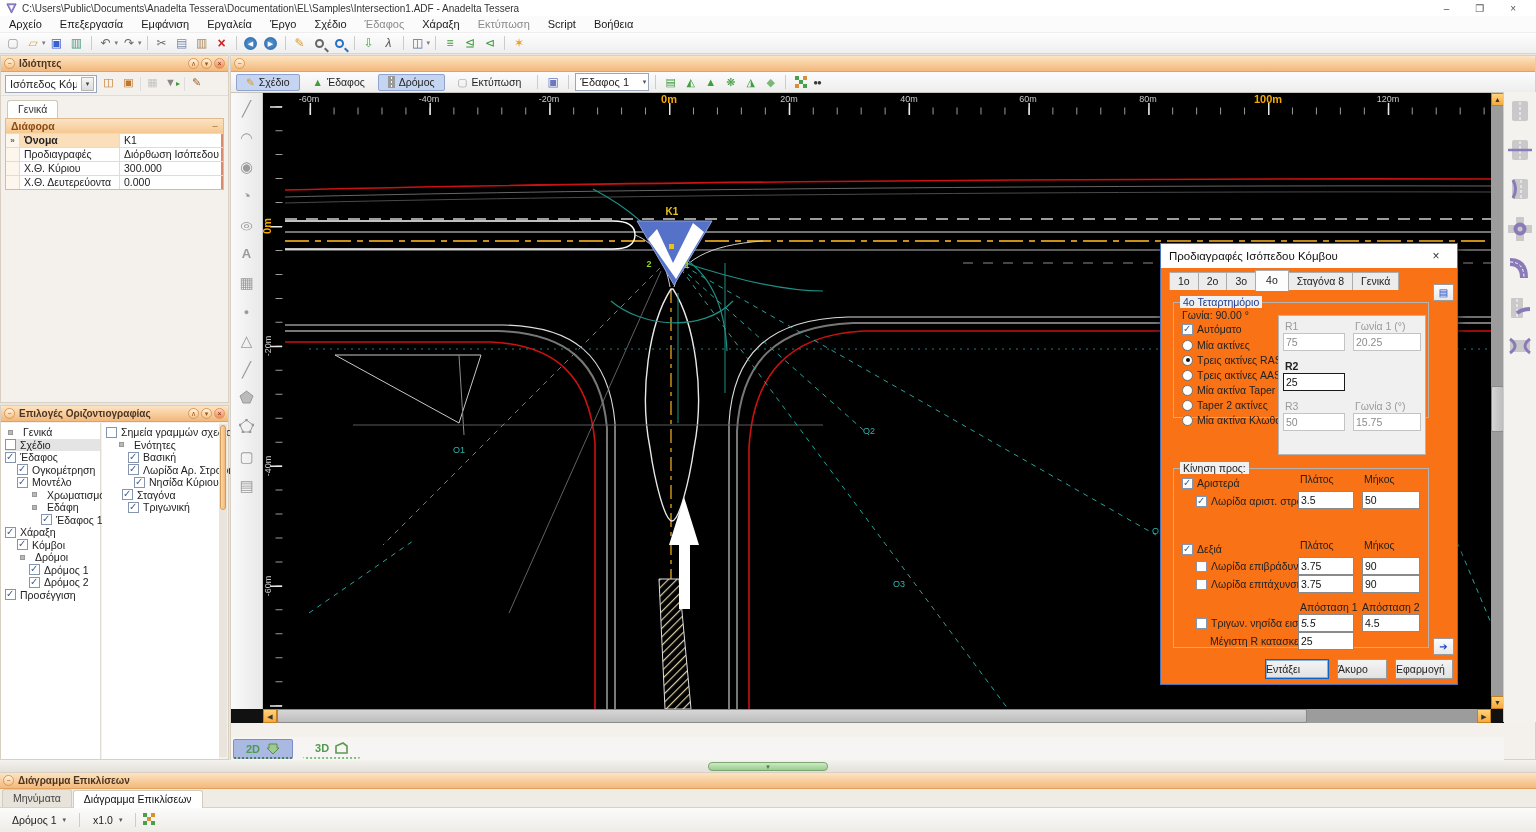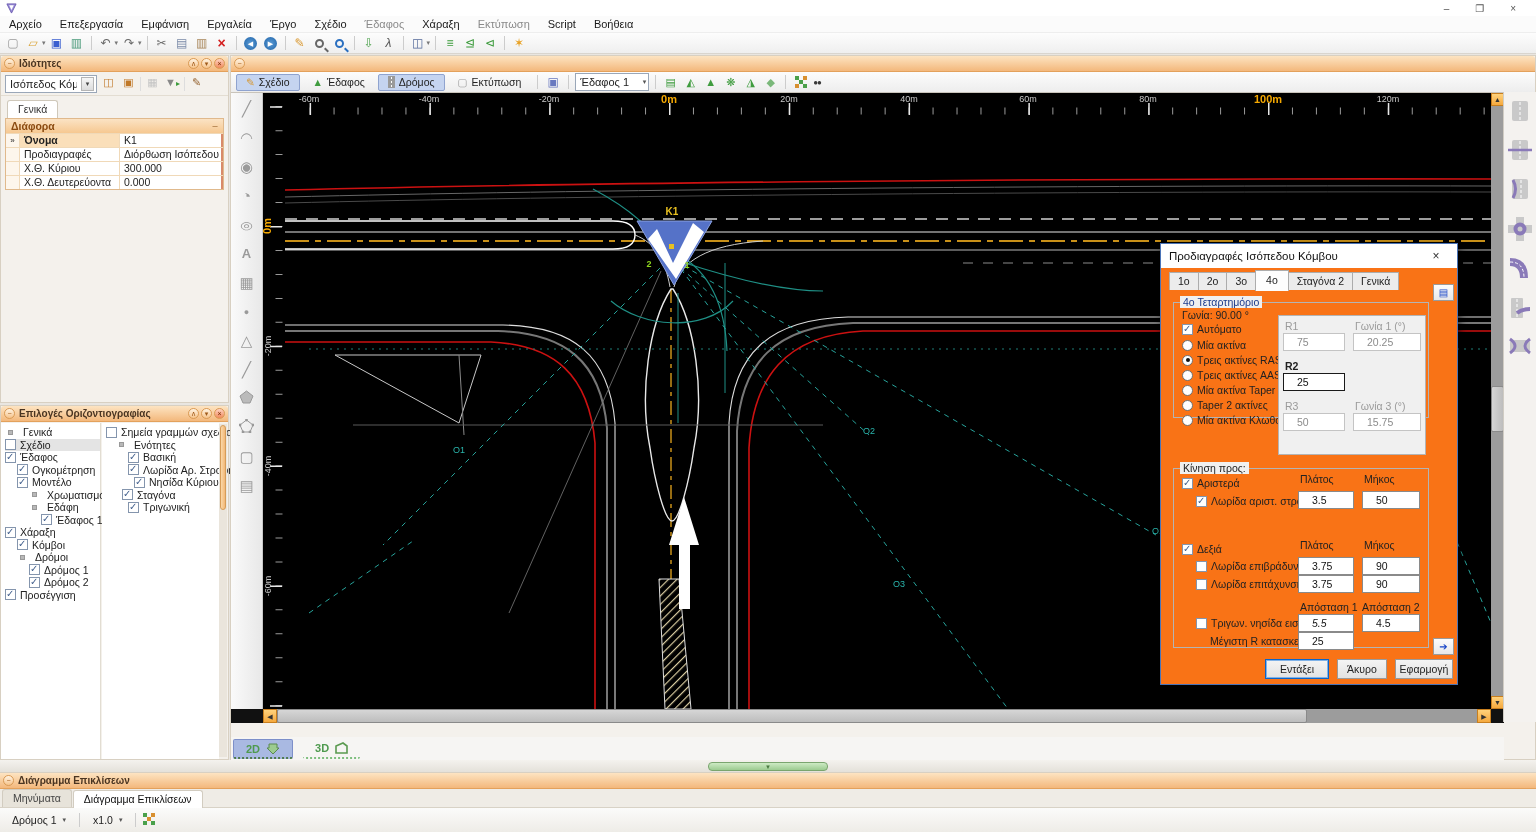--- a/index.html
+++ b/index.html
@@ -102,38 +102,39 @@
 
 .dialog{left:1160px;top:243px;width:298px;height:442px;background:#f97316;border:1px solid #4a74b8;box-shadow:2px 3px 8px rgba(0,0,0,.6);z-index:60}
 .d-title{height:24px;background:#fff;display:flex;align-items:center;padding:0 8px;font-size:11.5px;color:#111}
 .d-close{margin-left:auto;width:26px;text-align:center;font-size:12px;color:#333;cursor:pointer}
 .d-tabs{display:flex;align-items:flex-end;padding:4px 0 0 8px;height:22px}
 .dtab{padding:2px 8px 3px;border:1px solid #acacac;border-bottom:none;background:#ececec;font-size:10.5px;margin-right:-1px;color:#222;cursor:pointer}
 .dtab.active{background:#fdfdfd;padding:3px 10px 5px;position:relative;top:1px;z-index:2}
 .gbox{position:absolute;border:1px solid #b4b4b4;background:transparent}
 .gbox>.glab{position:absolute;top:-7px;left:6px;background:#f0f0f0;padding:0 3px;font-size:10.5px;color:#1a3a8c}
 .gbox>.glab.plain{color:#222}
-.fld{position:absolute;height:18px;border:1px solid #8a8a8a;background:#fff;font-family:"Liberation Sans",sans-serif;font-size:10.5px;padding:0 13px;color:#111}
+.fld{position:absolute;height:18px;border:1px solid #8a8a8a;background:#fff;font-family:"Liberation Sans",sans-serif;font-size:10.5px;padding:0 2px;color:#111}
 .fld.dis{border-color:#c4c4c4;color:#8c8c8c}
 .fld.hot{border-color:#1a1a1a}
 .flab{position:absolute;font-size:10.5px;color:#222;white-space:nowrap}
 .flab.dis{color:#9a9a9a}
 .dck{position:absolute;font-size:10.5px;display:flex;align-items:center;white-space:nowrap;cursor:pointer}
-.d-btn{position:absolute;height:20px;background:linear-gradient(#f4f4f4,#e2e2e2);border:1px solid #9a9a9a;font-size:10.5px;text-align:center;line-height:18px;cursor:pointer}
+.d-btn{position:absolute;height:20px;background:linear-gradient(#f4f4f4,#e2e2e2);border:1px solid #9a9a9a;font-size:10.5px;text-align:left;line-height:18px;cursor:pointer}
 .d-btn.def{border:1px solid #0a64c8;box-shadow:0 0 0 1px #7fb2e8 inset}
 .side-btn{position:absolute;width:21px;height:17px;background:linear-gradient(#fcfcfc,#e8e8e8);border:1px solid #9a9a9a;text-align:center;font-size:10px;color:#1a46c8;line-height:15px;cursor:pointer}
 </style>
 </head>
 <body>
 
 <div class="abs titlebar">
   <svg width="11" height="11" viewBox="0 0 12 12">
       <polygon points="1,1 11,1 6,11" fill="#9b8fd8" stroke="#6a5ab0"></polygon>
       <polygon points="3.5,2.5 8.5,2.5 6,7.5" fill="#fff"></polygon>
     </svg>
+  <span>C:\Users\Public\Documents\Anadelta Tessera\Documentation\EL\Samples\Intersection1.ADF - Anadelta Tessera</span>
   <span class="win-controls">
     <span>–</span>
     <span>❐</span>
     <span>×</span>
   </span>
 </div>
 
 <div class="abs menubar">
   <span class="menu-item">Αρχείο</span>
   <span class="menu-item">Επεξεργασία</span>
@@ -601,34 +602,34 @@
 <div class="abs dialog">
   <div class="d-title">
     <span>Προδιαγραφές Ισόπεδου Κόμβου</span>
     <span class="d-close">×</span>
   </div>
   <div class="d-tabs">
     <span class="dtab">1ο</span>
     <span class="dtab">2ο</span>
     <span class="dtab">3ο</span>
     <span class="dtab active">4ο</span>
-    <span class="dtab">Σταγόνα 2</span>
+    <span class="dtab">Σταγόνα 8</span>
     <span class="dtab">Γενικά</span>
   </div>
 
   <div class="gbox" style="left:12px;top:58px;width:256px;height:116px">
     <span class="glab">4ο Τεταρτημόριο</span>
     <span class="flab" style="left:8px;top:6px">Γωνία: 90.00 °</span>
     <span class="dck" style="left:8px;top:20px">
         <span class="cb checked"></span>
         <span>Αυτόματο</span>
       </span>
     <span class="dck" style="left:8px;top:36px">
         <span class="rd off"></span>
-        <span>Μία ακτίνα</span>
+        <span>Μία ακτίνες</span>
       </span>
     <span class="dck" style="left:8px;top:51px">
         <span class="rd on"></span>
         <span>Τρεις ακτίνες RAS</span>
       </span>
     <span class="dck" style="left:8px;top:66px">
         <span class="rd off"></span>
         <span>Τρεις ακτίνες AASHTO</span>
       </span>
     <span class="dck" style="left:8px;top:81px">

